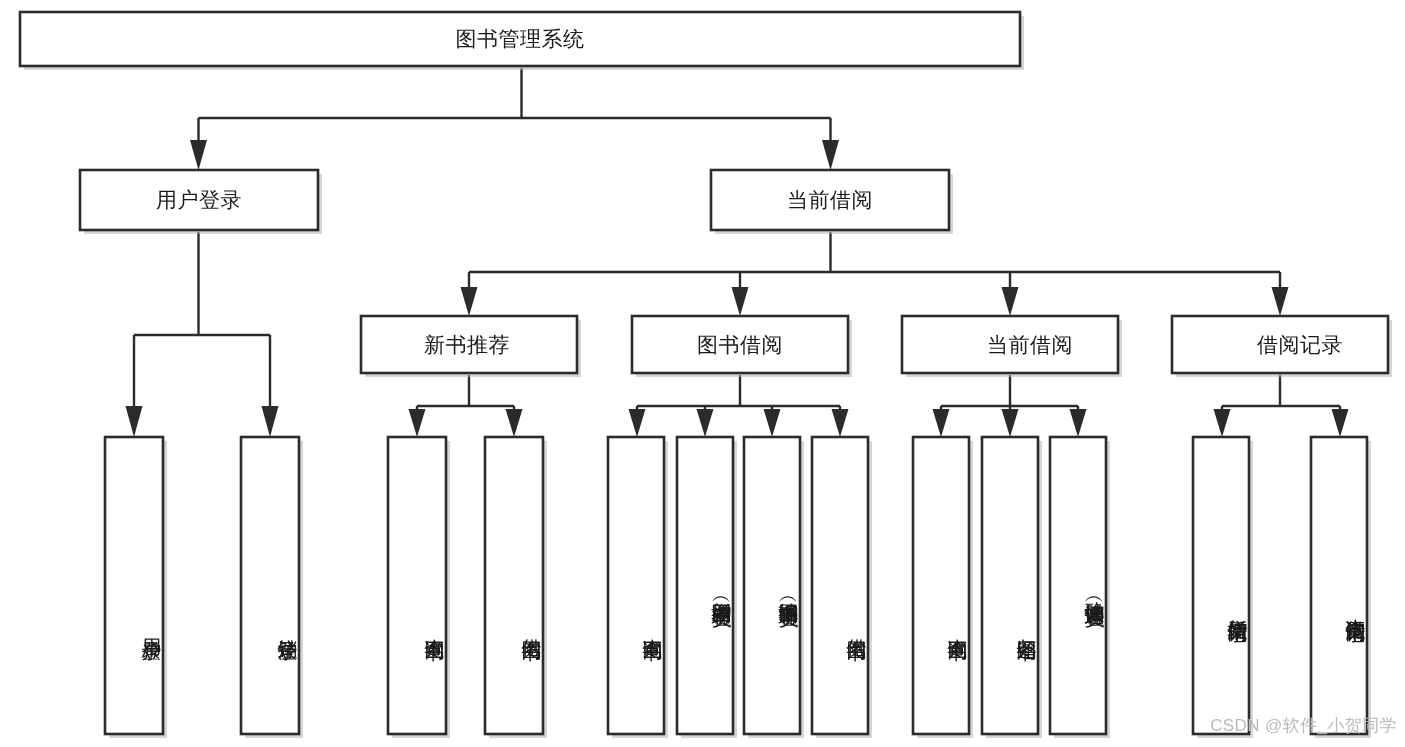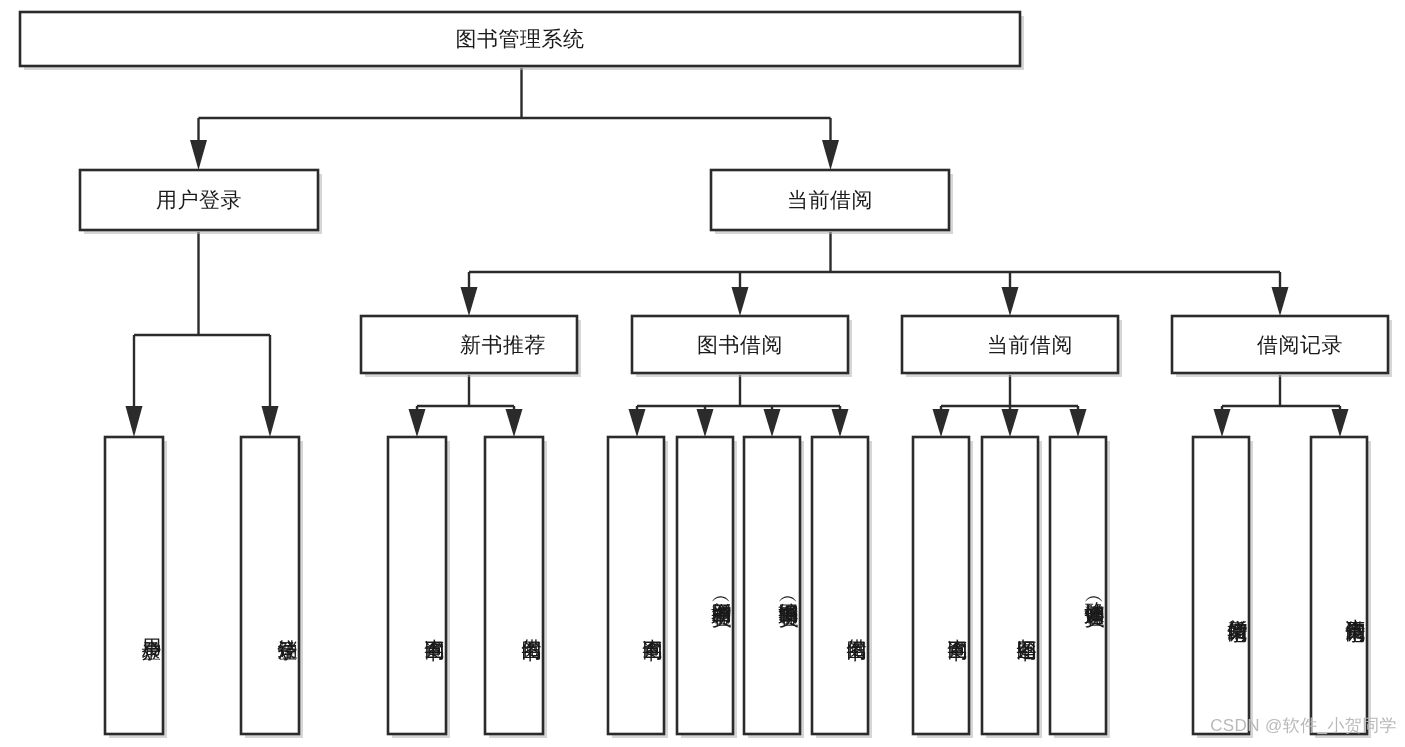--- a/index.html
+++ b/index.html
@@ -257,21 +257,21 @@
       <rect class="node-rect" x="1311" y="437" width="56" height="297"></rect>
     </g>
 
   </svg>
 
   <div class="node-label horizontal" style="left:16px; top:12px; width:1000px; height:54px;padding-left:8px;">图书管理系统</div>
 
   <div class="node-label horizontal" style="left:80px; top:170px; width:238px; height:60px;">用户登录</div>
   <div class="node-label horizontal" style="left:711px; top:170px; width:238px; height:60px;">当前借阅</div>
 
-  <div class="node-label horizontal" style="left:361px; top:316px; width:212px; height:57px;margin-left:36px;">新书推荐</div>
+  <div class="node-label horizontal" style="left:361px; top:316px; width:212px; height:57px;">新书推荐</div>
   <div class="node-label horizontal" style="left:632px; top:316px; width:216px; height:57px;">图书借阅</div>
   <div class="node-label horizontal" style="left:902px; top:316px; width:256px; height:57px;">当前借阅</div>
   <div class="node-label horizontal" style="left:1172px; top:316px; width:256px; height:57px;">借阅记录</div>
 
   <div class="node-label vertical" style="left:105px; top:437px; width:58px; height:297px; padding-top:78px;">用户登录</div>
   <div class="node-label vertical" style="left:241px; top:437px; width:58px; height:297px; padding-top:78px;">注销登录</div>
 
   <div class="node-label vertical" style="left:388px; top:437px; width:58px; height:297px; padding-top:78px;">查询图书</div>
   <div class="node-label vertical" style="left:485px; top:437px; width:58px; height:297px; padding-top:78px;">借阅图书</div>
 

